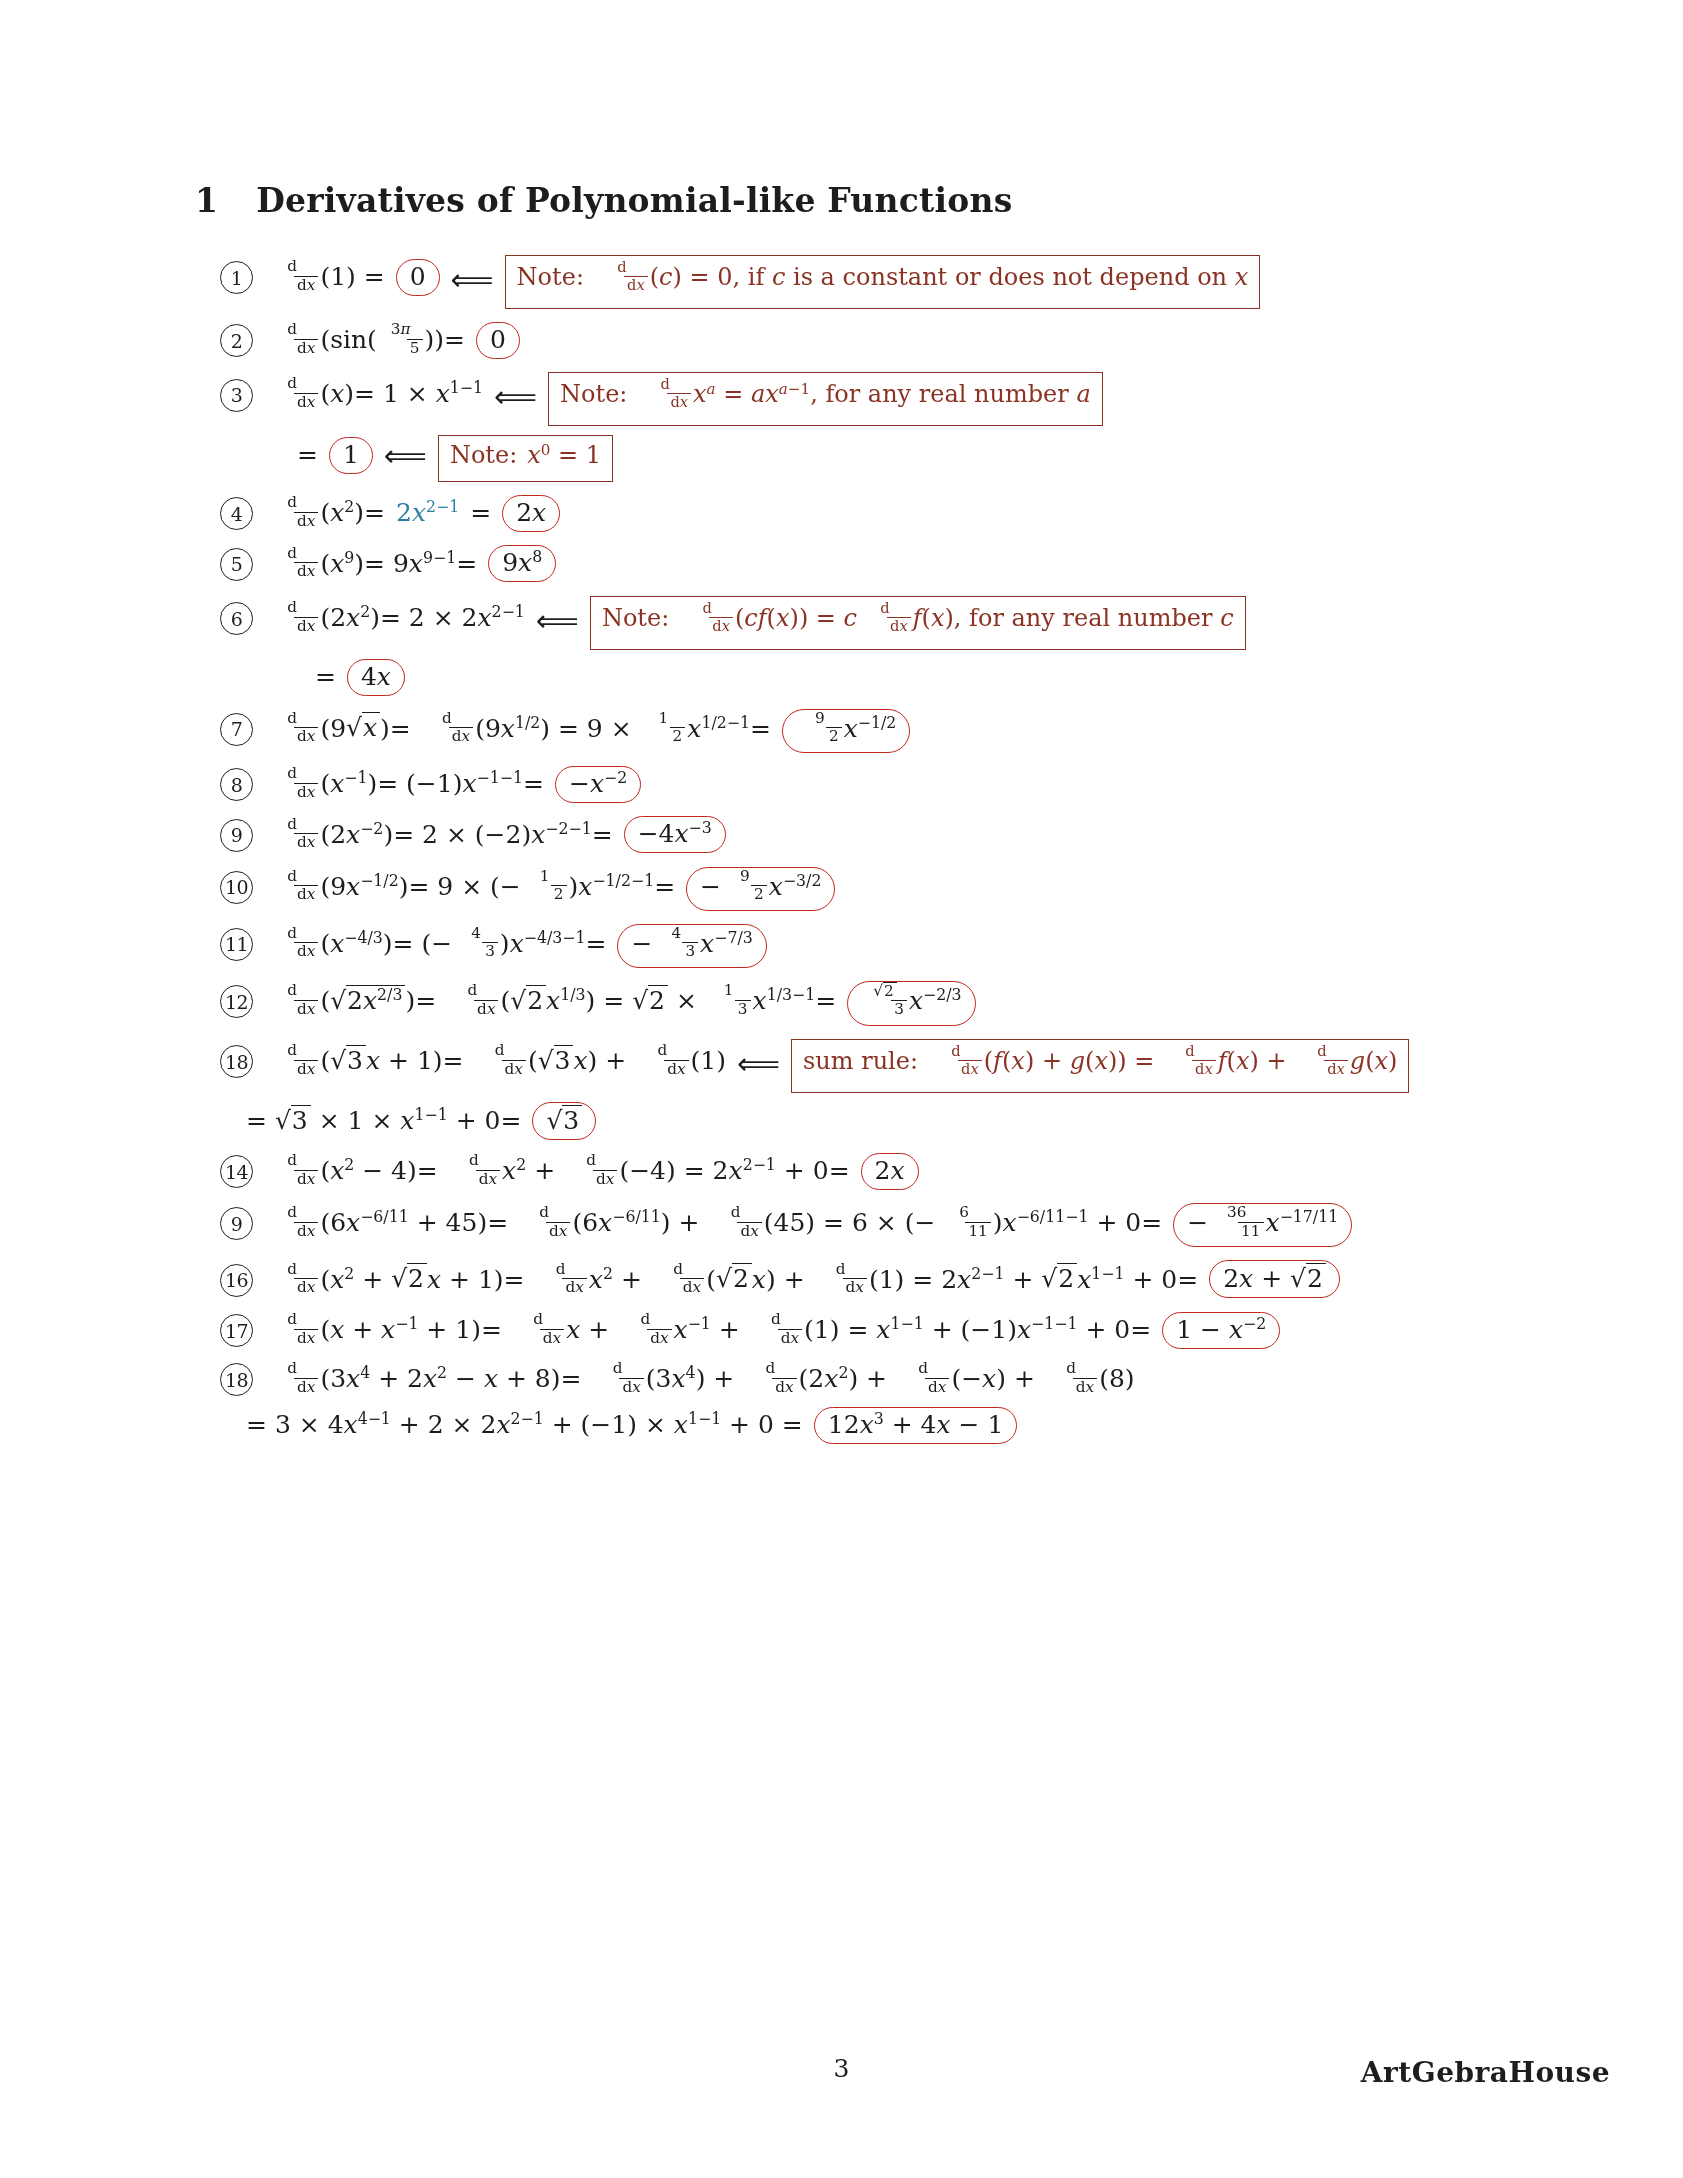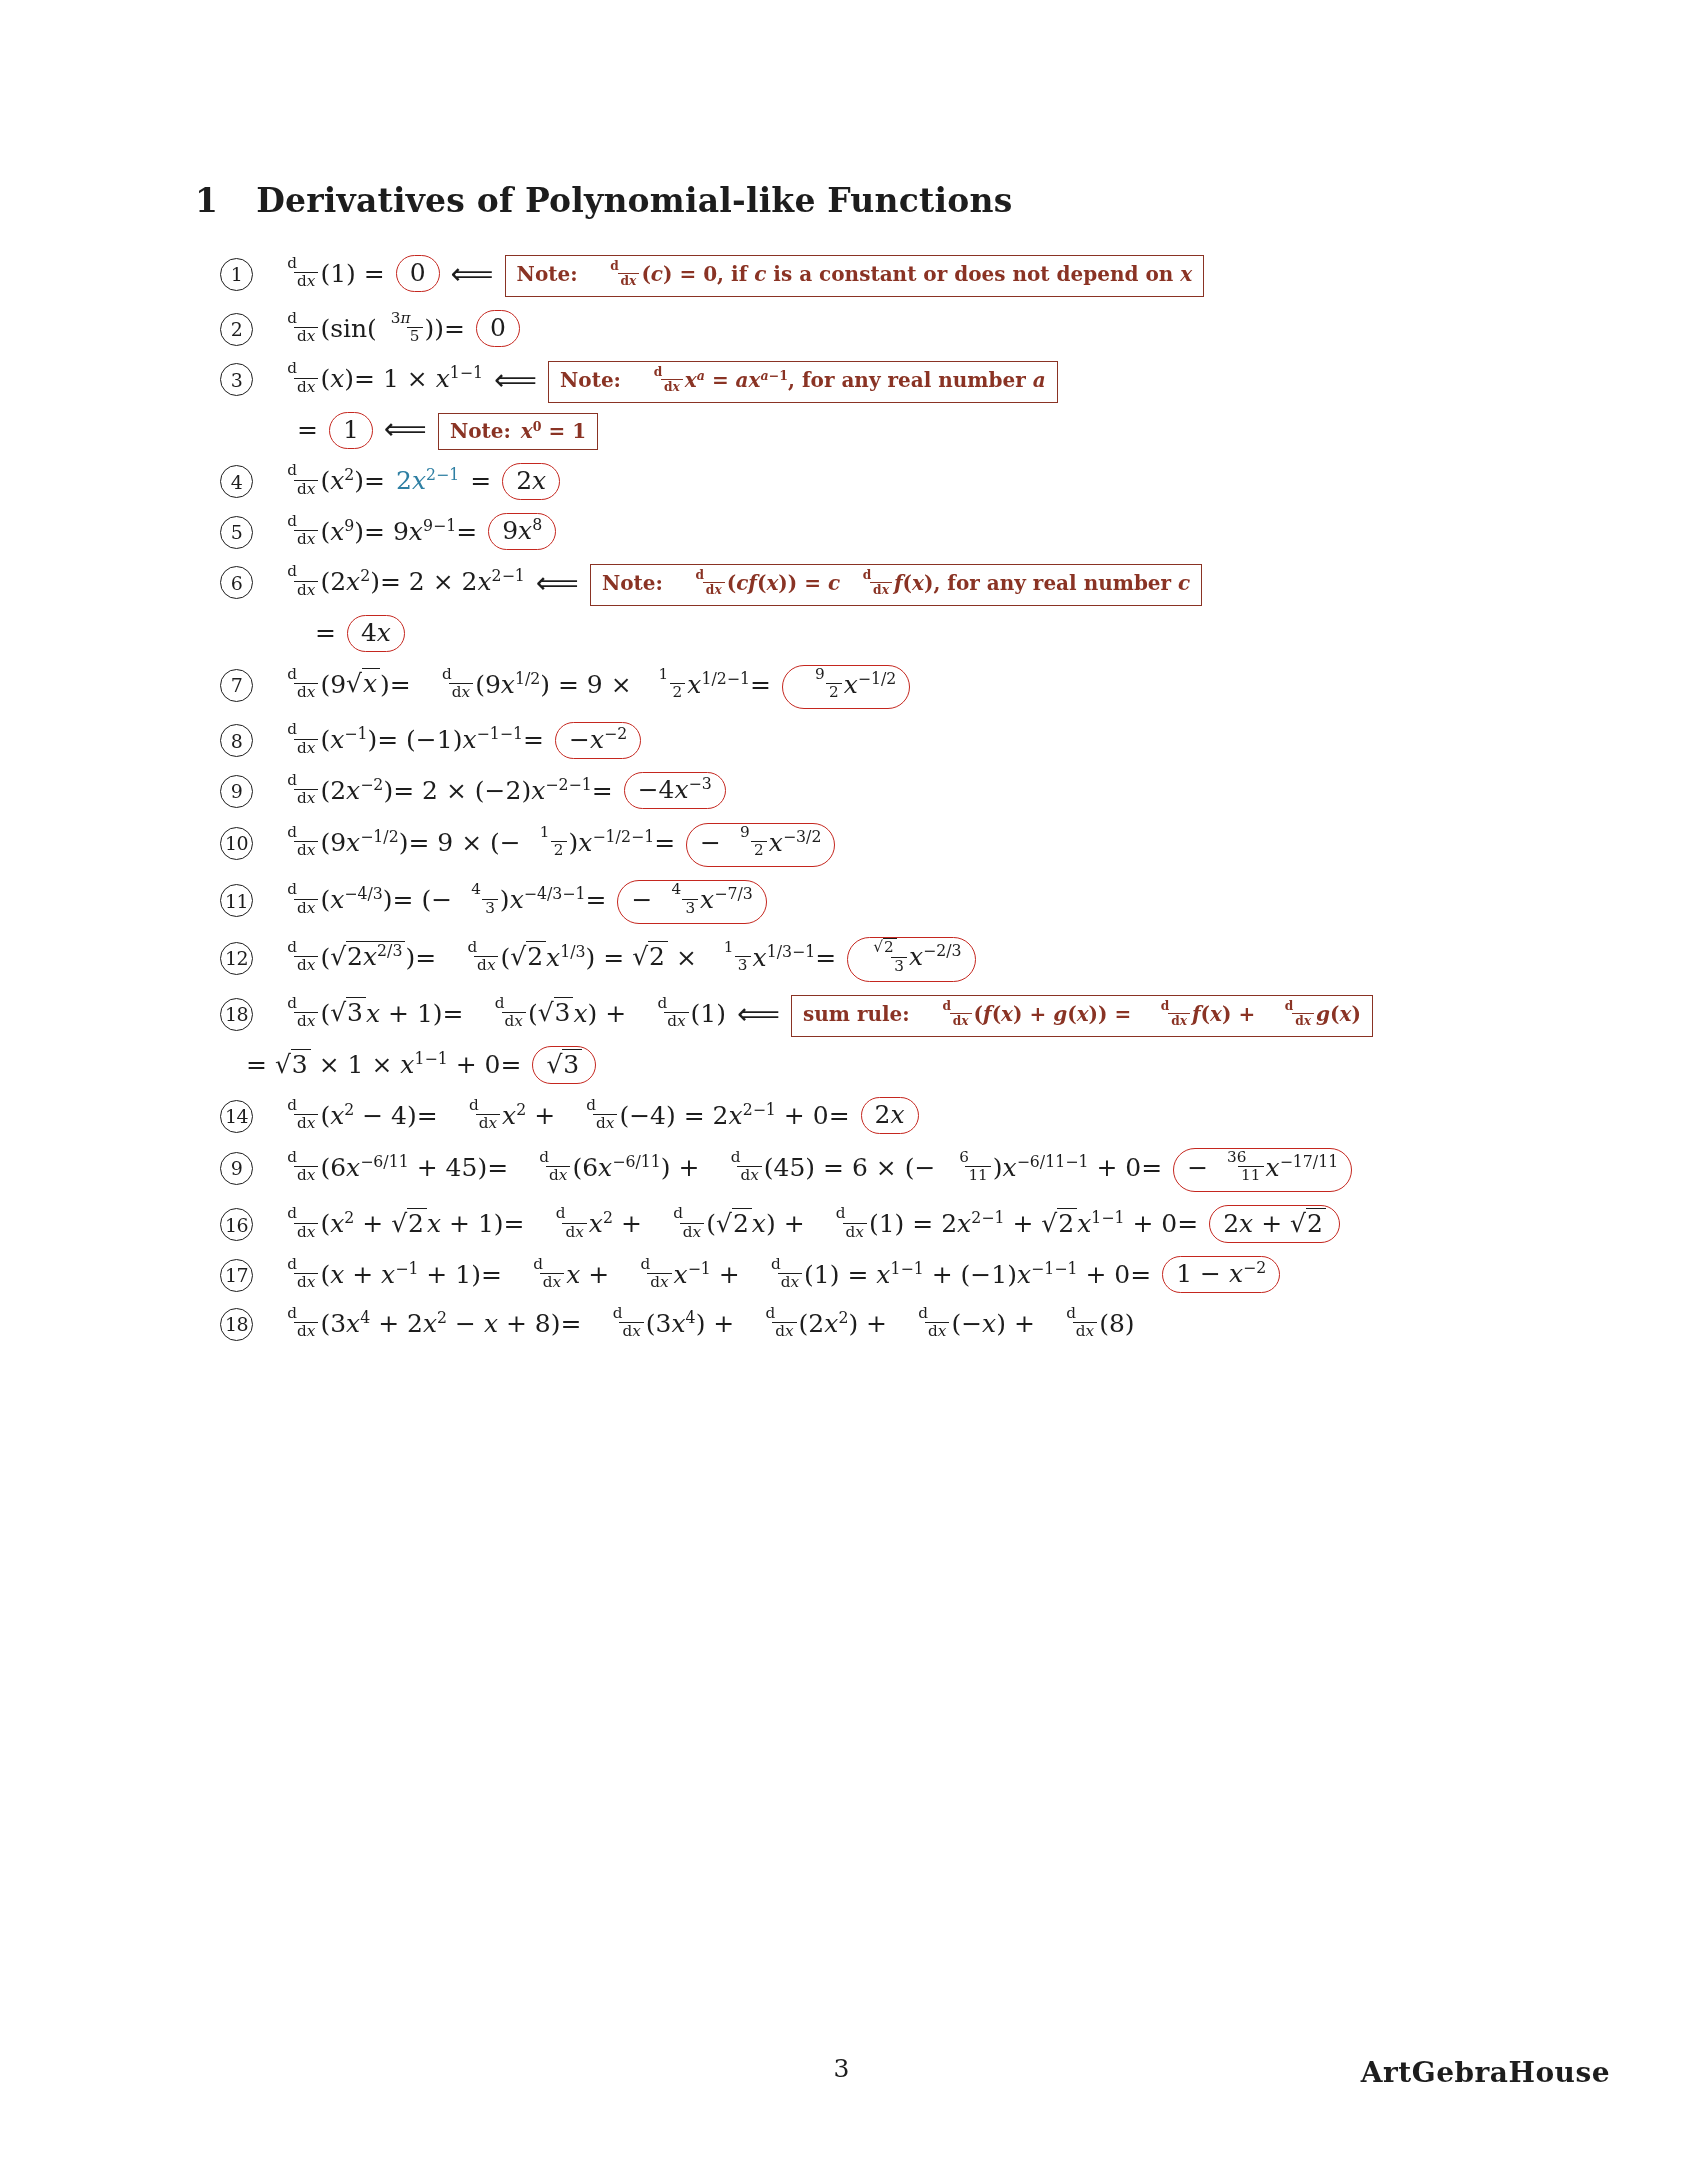--- a/index.html
+++ b/index.html
@@ -48,23 +48,23 @@
     display: inline-block;
     border: 1.9px solid var(--c-circle, #c5271f);
     border-radius: 32px;
     padding: 2px 13px 4px;
   }
 
   .note {
     display: inline-block;
     border: 1.7px solid var(--c-note, #8a3324);
     color: var(--c-note, #8a3324);
-    font-weight: 700;
-    padding: 5px 11px 6px;
-    font-size: 20px;
+    font-weight: 400;
+    padding: 5px 11px 12px;
+    font-size: 24px;
   }
   .nlabel { margin-right: 10px; }
 
   .frac {
     display: inline-flex; flex-direction: column; align-items: center;
     vertical-align: middle; margin: 0 2px; position: relative; top: -2px;
   }
   .fn, .fd { font-size: 61%; line-height: 1.15; padding: 0 3px; display: block; }
   .fd { border-top: 1.5px solid currentColor; margin-left: 28px; }
 
@@ -213,18 +213,22 @@
       </div>
       <div class="item-line">
         <span class="inum">17</span>
         <span class="mseg"><span class="frac"><span class="fn">d</span><span class="fd">d<i>x</i></span></span>(<i>x</i> + <i>x</i><span class="sup">−1</span> + 1)= <span class="frac"><span class="fn">d</span><span class="fd">d<i>x</i></span></span><i>x</i> + <span class="frac"><span class="fn">d</span><span class="fd">d<i>x</i></span></span><i>x</i><span class="sup">−1</span> + <span class="frac"><span class="fn">d</span><span class="fd">d<i>x</i></span></span>(1) = <i>x</i><span class="sup">1−1</span> + (−1)<i>x</i><span class="sup">−1−1</span> + 0=</span>
         <span class="oval">1 − <i>x</i><span class="sup">−2</span></span>
       </div>
       <div class="item-line">
         <span class="inum">18</span>
         <span class="mseg"><span class="frac"><span class="fn">d</span><span class="fd">d<i>x</i></span></span>(3<i>x</i><span class="sup">4</span> + 2<i>x</i><span class="sup">2</span> − <i>x</i> + 8)= <span class="frac"><span class="fn">d</span><span class="fd">d<i>x</i></span></span>(3<i>x</i><span class="sup">4</span>) + <span class="frac"><span class="fn">d</span><span class="fd">d<i>x</i></span></span>(2<i>x</i><span class="sup">2</span>) + <span class="frac"><span class="fn">d</span><span class="fd">d<i>x</i></span></span>(−<i>x</i>) + <span class="frac"><span class="fn">d</span><span class="fd">d<i>x</i></span></span>(8)</span>
       </div>
+      <div class="item-line cont" style="padding-left: 26px;">
+        <span class="mseg">= 3 × 4<i>x</i><span class="sup">4−1</span> + 2 × 2<i>x</i><span class="sup">2−1</span> + (−1) × <i>x</i><span class="sup">1−1</span> + 0 =</span>
+        <span class="oval">12<i>x</i><span class="sup">3</span> + 4<i>x</i> − 1</span>
+      </div>
     </main>
 
   <div class="pagenum">3</div>
   <div class="brand">ArtGebraHouse</div>
 </div>
 
 
 </body></html>

